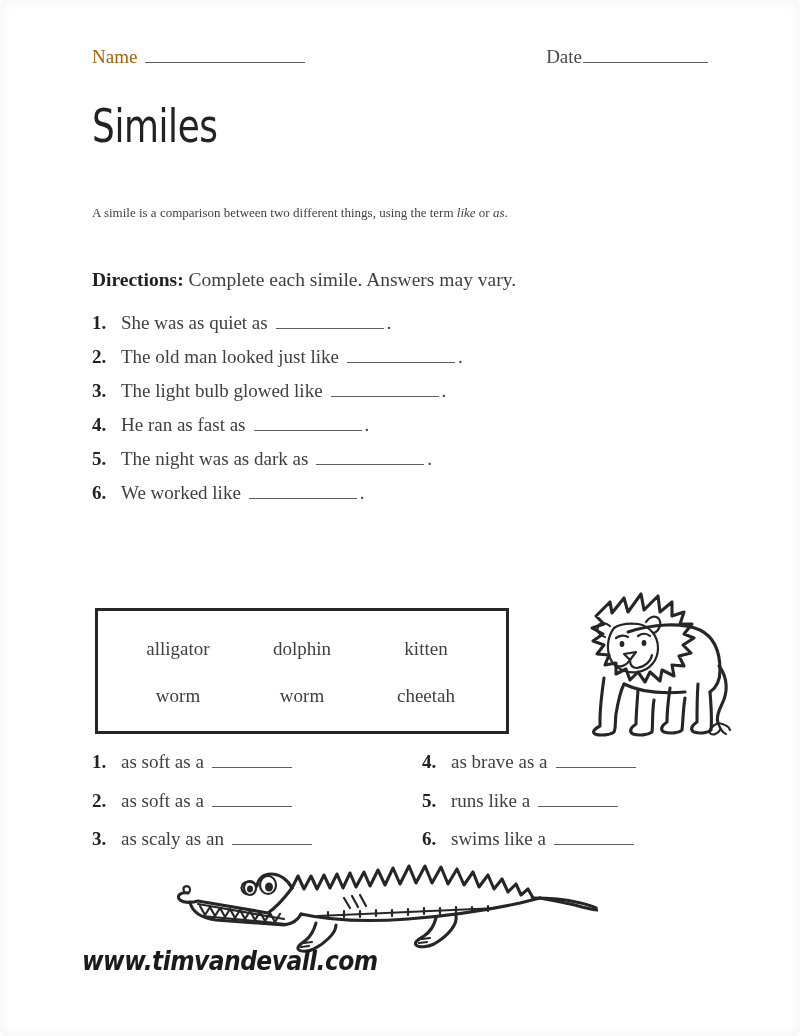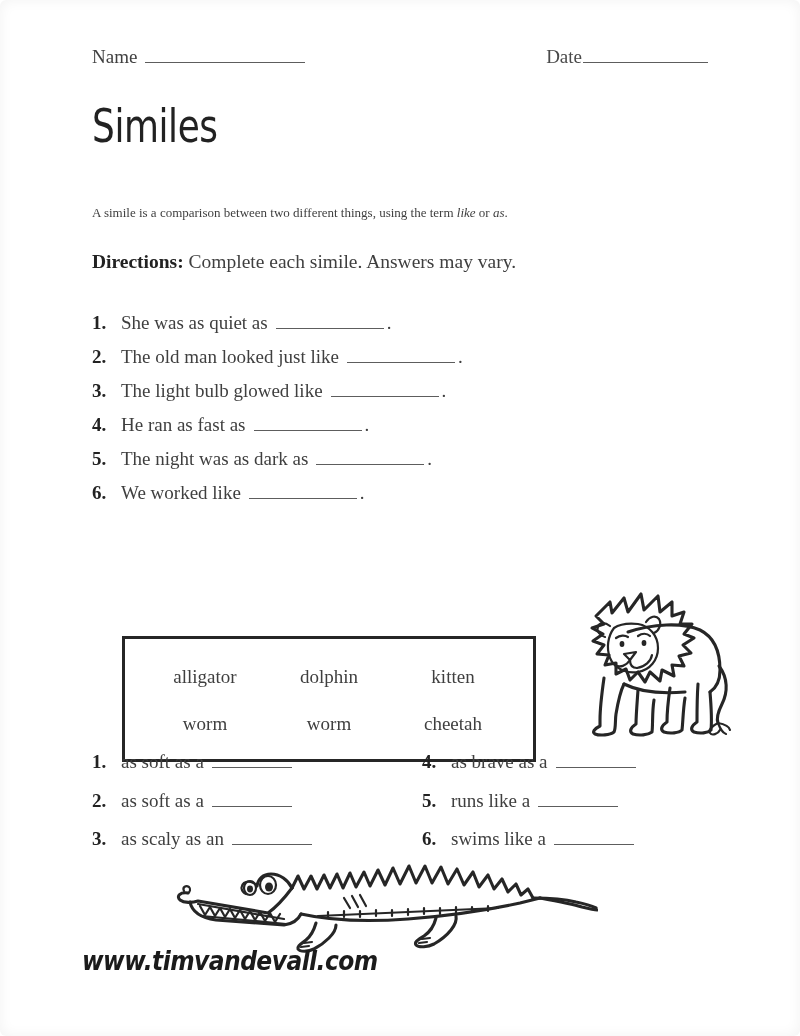--- a/index.html
+++ b/index.html
@@ -34,21 +34,21 @@
     top: 44px;
     left: 92px;
     right: 92px;
     height: 28px;
   }
   .hdr-name {
     position: absolute;
     left: 0;
     top: 0;
     font-size: 19px;
-    color: #404040;
+    color: #a16207;
     white-space: nowrap;
   }
   .hdr-date {
     position: absolute;
     right: 0;
     top: 0;
     font-size: 19px;
     color: #4a4a4a;
     white-space: nowrap;
   }
@@ -90,21 +90,21 @@
 
   
   .directions {
     position: absolute;
     left: 92px;
     font-size: 19.5px;
     color: #3f3f3f;
     white-space: nowrap;
   }
   .directions b { font-weight: bold; color: #222222; }
-  #directions1 { top: 251px; text-align: center; }
+  #directions1 { top: 269px; text-align: center; }
   #directions2 { top: 543px; }
 
   
   .list1 {
     position: absolute;
     left: 92px;
     top: 311px;
     width: 620px;
   }
   .li {
@@ -130,27 +130,26 @@
     vertical-align: baseline;
   }
   .blank.long { width: 108px; }
   .blank.short { width: 80px; }
   .dot { margin-left: 1px; }
 
   
   .wordbox {
     position: absolute;
     left: 95px;
-    top: 636px;
+    top: 608px;
     width: 414px;
     height: 126px;
     border: 3px solid #262626;
     box-sizing: border-box;
     background: #ffffff;
-    margin-left: 27px;
   }
   .wordbox-grid {
     position: absolute;
     left: 0; top: 0; right: 0; bottom: 0;
     display: grid;
     grid-template-columns: 1fr 1fr 1fr;
     grid-template-rows: 1fr 1fr;
     align-items: center;
     justify-items: center;
     padding: 14px 18px 12px 18px;

